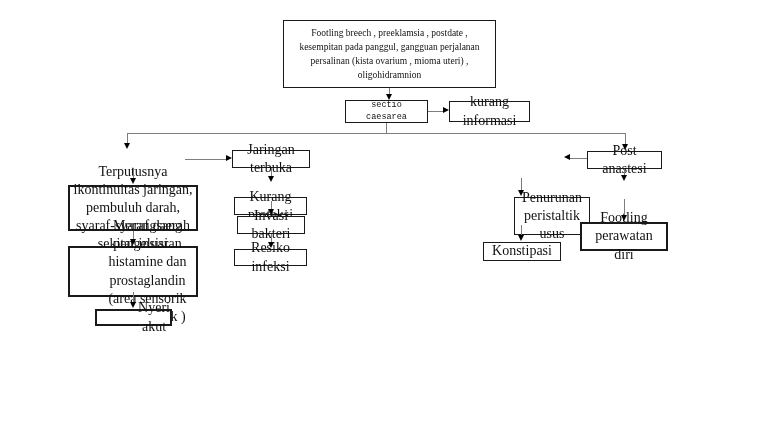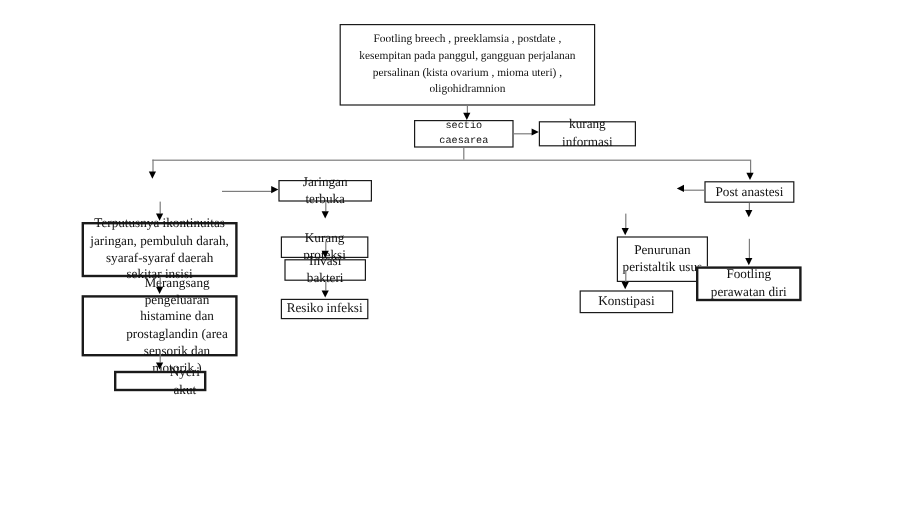--- a/index.html
+++ b/index.html
@@ -12,21 +12,21 @@
     overflow:hidden;
   }
   .box{
     position:absolute;
     border:1px solid #1a1a1a;
     background:#fff;
     display:flex;
     align-items:center;
     justify-content:center;
     text-align:center;
-    font-size:11px;
+    font-size:14px;
     line-height:1.3;
     padding:1px 3px;
     box-sizing:border-box;
   }
   .box.bold-border{border-width:2px;}
   .box.root{font-size:9.5px;line-height:1.5;border-width:1.5px;padding:2px 6px;}
   .box.mono{font-family:"Liberation Mono", monospace;font-size:8.5px;letter-spacing:0px;}
   .line{position:absolute;background:#7d7d7d;}
   .hline{height:1px;}
   .vline{width:1px;}

